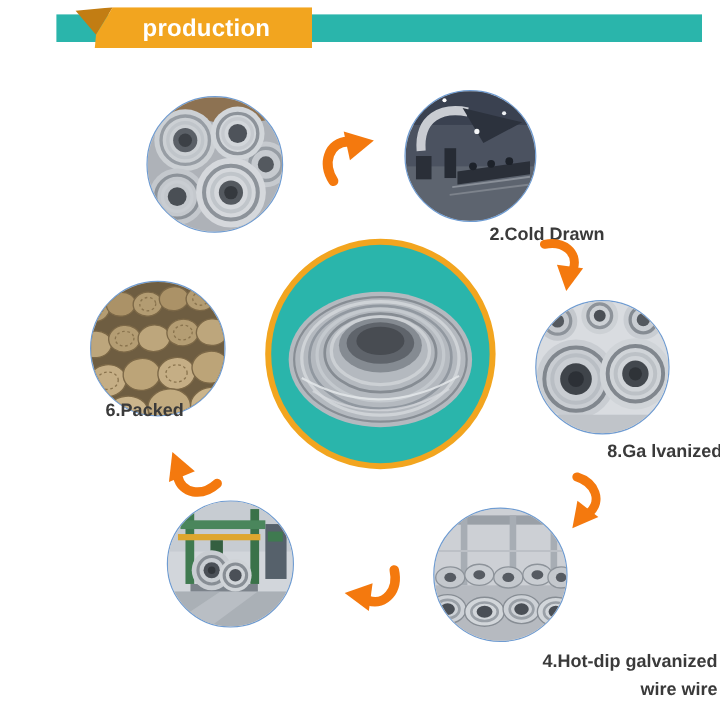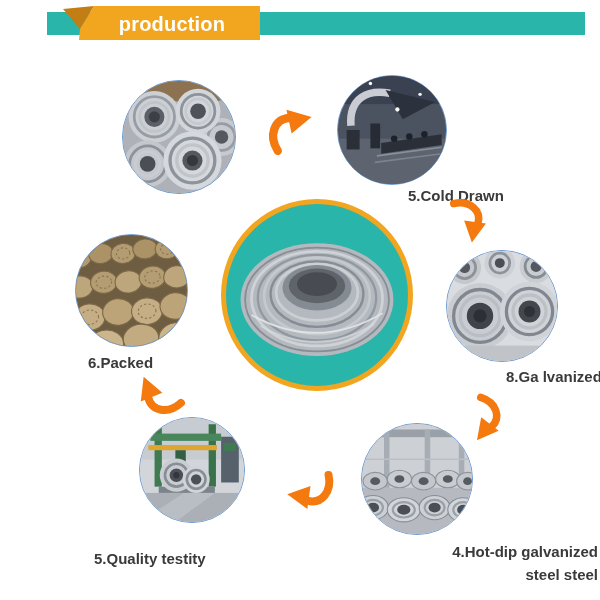--- a/index.html
+++ b/index.html
@@ -79,21 +79,21 @@
       <rect x="30" y="44" width="9" height="23" fill="#262b34"></rect>
       <rect x="8" y="50" width="12" height="18" fill="#2a2f38"></rect>
       <path d="M40,62 L96,54 L96,64 L40,72 Z" fill="#2a2f38"></path>
       <path d="M36,74 L96,66" stroke="#8a9099" stroke-width="1.5"></path>
       <path d="M34,80 L96,72" stroke="#7d838c" stroke-width="1.5"></path>
       <circle cx="52" cy="58" r="3" fill="#1d222a"></circle>
       <circle cx="66" cy="56" r="3" fill="#1d222a"></circle>
       <circle cx="80" cy="54" r="3" fill="#1d222a"></circle>
     </svg>
   </div>
-  <div class="step-label" style="left:391px;top:185px">5.Cold Drawn</div>
+  <div class="step-label" style="left:391px;top:185px">2.Cold Drawn</div>
 
   <div class="center-circle">
     <svg viewBox="0 0 200 200">
       <g>
         <ellipse cx="100" cy="105" rx="84" ry="62" fill="#b4b9bf"></ellipse>
         <ellipse cx="100" cy="105" rx="79" ry="57" fill="none" stroke="#878d94" stroke-width="2"></ellipse>
         <ellipse cx="100" cy="104" rx="72" ry="52" fill="none" stroke="#cfd3d7" stroke-width="3"></ellipse>
         <ellipse cx="100" cy="103" rx="65" ry="47" fill="none" stroke="#9198a0" stroke-width="2.5"></ellipse>
         <ellipse cx="100" cy="101" rx="58" ry="42" fill="none" stroke="#c4c9ce" stroke-width="3"></ellipse>
         <ellipse cx="100" cy="99" rx="51" ry="36" fill="none" stroke="#868c93" stroke-width="2.5"></ellipse>
@@ -166,21 +166,21 @@
           <ellipse cx="66" cy="76" rx="9" ry="7" fill="none" stroke="#9aa0a7" stroke-width="2"></ellipse>
           <ellipse cx="66" cy="76" rx="5.5" ry="4.5" fill="#4a4f56"></ellipse>
         <ellipse cx="92" cy="78" rx="14" ry="11" fill="#d2d6da" stroke="#878d94"></ellipse>
           <ellipse cx="92" cy="78" rx="9" ry="7" fill="none" stroke="#9aa0a7" stroke-width="2"></ellipse>
           <ellipse cx="92" cy="78" rx="5.5" ry="4.5" fill="#4a4f56"></ellipse>
       </g>
     </svg>
   </div>
   <div class="step-label" style="left:395px;top:540px;width:186px;text-align:right;white-space:normal;line-height:23px">
     <div>4.Hot-dip galvanized</div>
-    <div>steel steel</div>
+    <div>wire wire</div>
   </div>
 
   <div class="photo-circle" style="left:122px;top:417px;width:106px;height:106px">
     <svg viewBox="0 0 100 100">
       <rect width="100" height="100" fill="#d2d6db"></rect>
       <rect y="0" width="100" height="40" fill="#c7ccd2"></rect>
       <rect x="78" y="18" width="17" height="44" fill="#56616b"></rect>
       <rect x="80" y="24" width="12" height="8" fill="#3f7a50"></rect>
       <rect x="14" y="8" width="7" height="58" fill="#3f7a50"></rect>
       <rect x="66" y="6" width="7" height="60" fill="#3a7249"></rect>
@@ -192,21 +192,20 @@
       <rect x="18" y="66" width="54" height="6" fill="#7c838b"></rect>
       <circle cx="35" cy="55" r="16" fill="#c9cdd2"></circle>
       <circle cx="35" cy="55" r="11" fill="none" stroke="#888e95" stroke-width="2.5"></circle>
       <circle cx="35" cy="55" r="6.5" fill="#4b5057"></circle>
       <circle cx="35" cy="55" r="3" fill="#33373c"></circle>
       <circle cx="54" cy="59" r="13" fill="#d0d4d8"></circle>
       <circle cx="54" cy="59" r="9" fill="none" stroke="#888e95" stroke-width="2.5"></circle>
       <circle cx="54" cy="59" r="5" fill="#4b5057"></circle>
     </svg>
   </div>
-  <div class="step-label" style="left:77px;top:548px">5.Quality testity</div>
 
   <div class="photo-circle" style="left:58px;top:234px;width:113px;height:113px">
     <svg viewBox="0 0 100 100">
       <rect width="100" height="100" fill="#6e5d41"></rect>
       <g transform="rotate(-6 50 50)">
         <g>
           <ellipse cx="6" cy="16" rx="11" ry="9" fill="#b39c72" stroke="#7c6847"></ellipse>
           <ellipse cx="26" cy="14" rx="11" ry="9" fill="#ab9267" stroke="#7c6847"></ellipse>
           <ellipse cx="46" cy="16" rx="11" ry="9" fill="#b39c72" stroke="#7c6847"></ellipse>
           <ellipse cx="66" cy="14" rx="11" ry="9" fill="#ab9267" stroke="#7c6847"></ellipse>
@@ -233,21 +232,21 @@
           <ellipse cx="62" cy="70" rx="8" ry="6.5" fill="none" stroke="#8a744e" stroke-dasharray="2 2"></ellipse>
         </g>
         <g>
           <ellipse cx="22" cy="96" rx="16" ry="13" fill="#cbb58c" stroke="#7c6847"></ellipse>
           <ellipse cx="54" cy="94" rx="16" ry="13" fill="#c2ab80" stroke="#7c6847"></ellipse>
           <ellipse cx="86" cy="96" rx="16" ry="13" fill="#cbb58c" stroke="#7c6847"></ellipse>
         </g>
       </g>
     </svg>
   </div>
-  <div class="step-label" style="left:71px;top:352px">6.Packed</div>
+  <div class="step-label" style="left:71px;top:332px">6.Packed</div>
 
   <div class="flow-arrow" style="left:250px;top:108px;width:50px;height:44px;transform:rotate(-10deg)">
     <svg viewBox="0 0 100 90">
         <path d="M14,82 C0,48 18,16 50,20" fill="none" stroke="#f4790e" stroke-width="17" stroke-linecap="round"></path>
         <polygon points="46,2 94,26 48,52" fill="#f4790e"></polygon>
       </svg>
   </div>
   <div class="flow-arrow" style="left:428px;top:200px;width:44px;height:44px;transform:rotate(100deg)">
     <svg viewBox="0 0 100 90">
         <path d="M14,82 C0,48 18,16 50,20" fill="none" stroke="#f4790e" stroke-width="17" stroke-linecap="round"></path>

